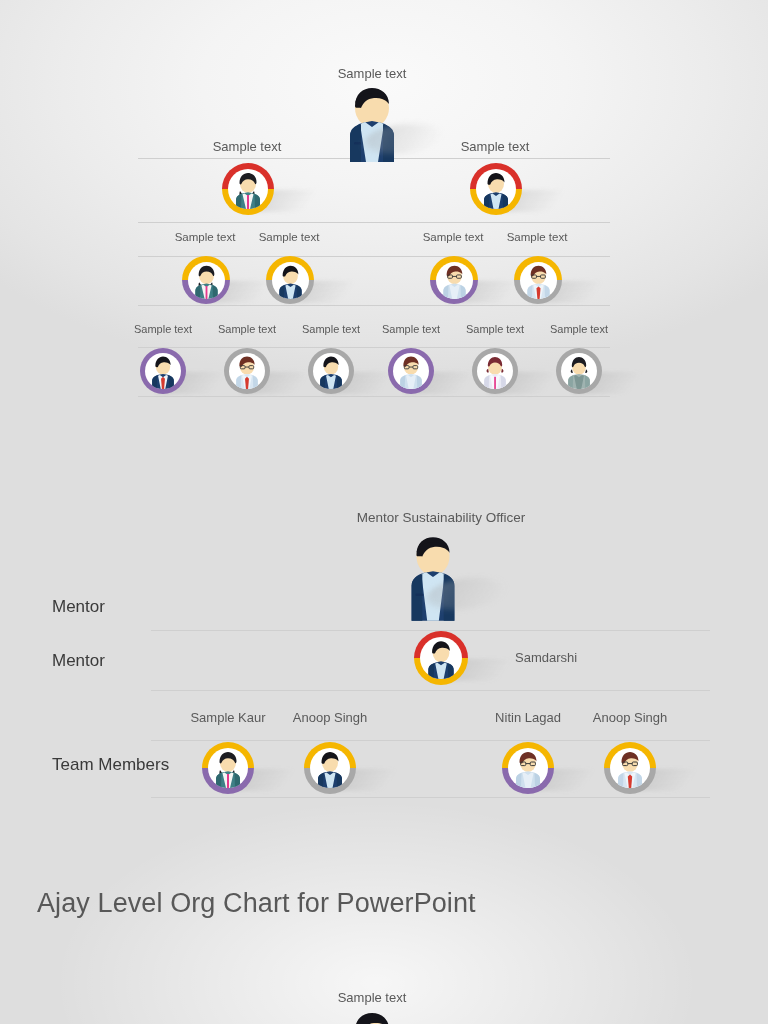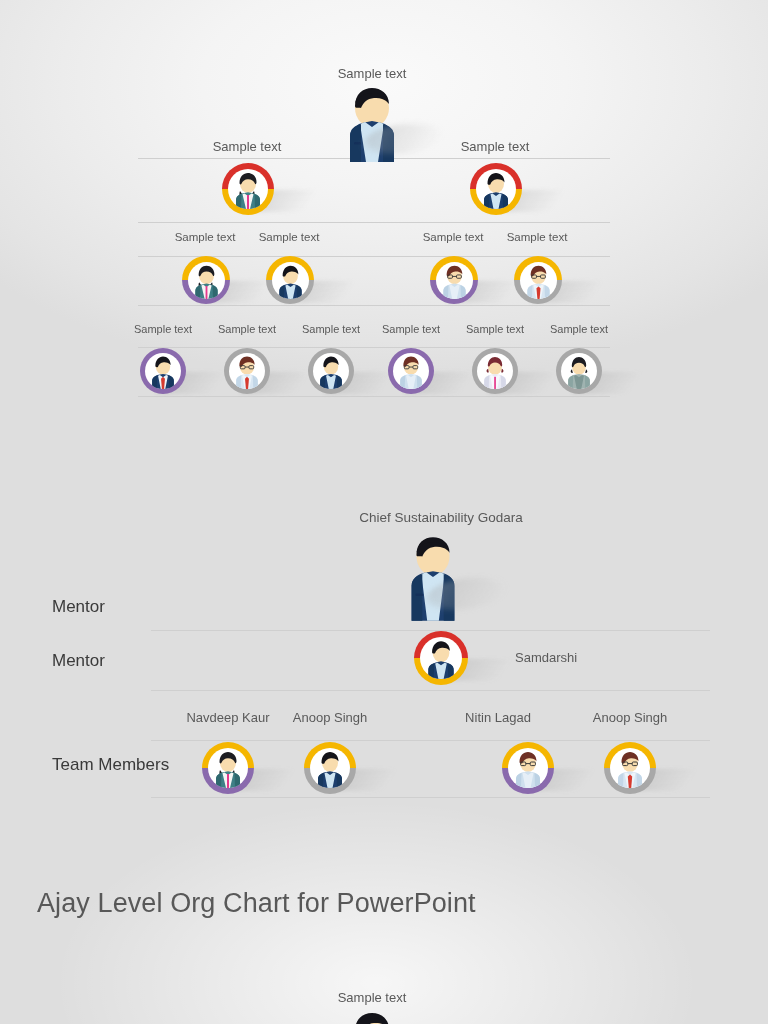--- a/index.html
+++ b/index.html
@@ -350,21 +350,21 @@
 
     <div class="rule" style="left:151px;top:630px;width:559px;"></div>
     <div class="rule" style="left:151px;top:690px;width:559px;"></div>
     <div class="rule" style="left:151px;top:740px;width:559px;"></div>
     <div class="rule" style="left:151px;top:797px;width:559px;"></div>
 
     <div class="rowlabel" style="top:597px;">Mentor</div>
     <div class="rowlabel" style="top:651px;">Mentor</div>
     <div class="rowlabel" style="top:755px;text-align:right;">Team Members</div>
 
-    <div class="lbl s1" style="left:441px;top:510px;font-size:13.5px;">Chief Sustainability Godara</div>
+    <div class="lbl s1" style="left:441px;top:510px;font-size:13.5px;">Mentor Sustainability Officer</div>
     <div class="person" style="left:433px;top:532px;width:70px;height:90px;">
       <div class="shadow" style="left:30px;top:46px;width:76px;height:32px;"></div>
       <svg width="70" height="90" viewBox="0 0 72 90">
         <ellipse cx="36" cy="24" rx="17" ry="19" fill="#f8dcae"></ellipse>
         <path d="M19 22c0-12 8-18 17-18s17 6 17 16c0 0-4-7-15-6-7 .6-11 5-13 10-2-1-6 1-6-2z" fill="#14141a"></path>
         <path d="M19 20c2-10 9-15 17-15 9 0 15 5 16 13-3-6-9-9-16-9-8 0-14 4-17 11z" fill="#14141a"></path>
         <path d="M14 90V54c0-7 6-11 12-13l10-2 10 2c6 2 12 6 12 13v36z" fill="#1d3f6e"></path>
         <path d="M29 40l7 5 7-5 5 2-6 48h-12l-6-48z" fill="#cfe5f3"></path>
         <path d="M25 42c-7 2-11 6-11 12v36h11z" fill="#17385f"></path>
         <path d="M47 42c7 2 11 6 11 12v36H47z" fill="#17385f"></path>
@@ -382,23 +382,23 @@
             <path d="M8 40V31c0-4 4-6 7-6.8l5-1 5 1c3 .8 7 2.8 7 6.8v9z" fill="#1d3f6e"></path>
             <path d="M16.5 24.5L20 27l3.5-2.5 2 .8L22.5 40h-5L14.5 25.3z" fill="#cfe5f3"></path>
             <path d="M13.5 25C10.5 26 8 27.5 8 31v9h5z" fill="#17385f"></path>
             <path d="M26.5 25c3 1 5.5 2.5 5.5 6v9h-5z" fill="#17385f"></path>
           </svg>
         </div>
       </div>
     </div>
     <div class="lbl name left" style="left:499px;top:650px;">Samdarshi</div>
 
-    <div class="lbl name" style="left:228px;top:710px;">Navdeep Kaur</div>
+    <div class="lbl name" style="left:228px;top:710px;">Sample Kaur</div>
     <div class="lbl name" style="left:330px;top:710px;">Anoop Singh</div>
-    <div class="lbl name" style="left:498px;top:710px;text-align:center;">Nitin Lagad</div>
+    <div class="lbl name" style="left:528px;top:710px;text-align:center;">Nitin Lagad</div>
     <div class="lbl name" style="left:630px;top:710px;">Anoop Singh</div>
 
     <div class="chip" style="left:228px;top:768px;">
       <div class="castshadow" style="width:60px;"></div>
       <div class="ring" style="width:52px;height:52px;background:linear-gradient(to bottom,#f5b600 0%,#f5b600 50%,#8a6aad 50%,#8a6aad 100%);">
         <div class="inner" style="width:40px;height:40px;">
           <svg width="40" height="40" viewBox="0 0 40 40">
             <ellipse cx="20" cy="15" rx="8" ry="9" fill="#f8dcae"></ellipse>
             <path d="M11.5 14c0-6.5 4-10 8.5-10s8.5 3.5 8.5 9c0 2-1 3-1.6 1.5-1-2.6-3.4-4.2-6.9-4.2-3 0-5.4 1.6-6.4 4.2-.6 1.5-2.1 1-2.1-.5z" fill="#1d1d22"></path>
             <path d="M12 22c-.8 2-.6 4-.2 5 .6-1 1.3-1.8 2.2-2.3z" fill="#1d1d22"></path>

